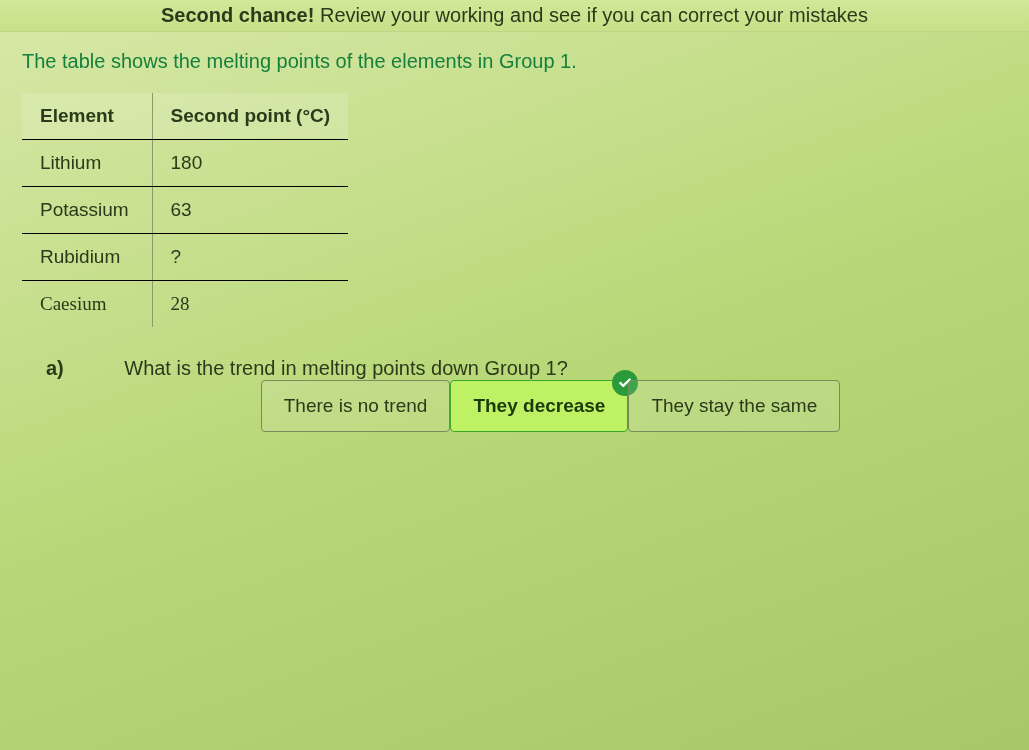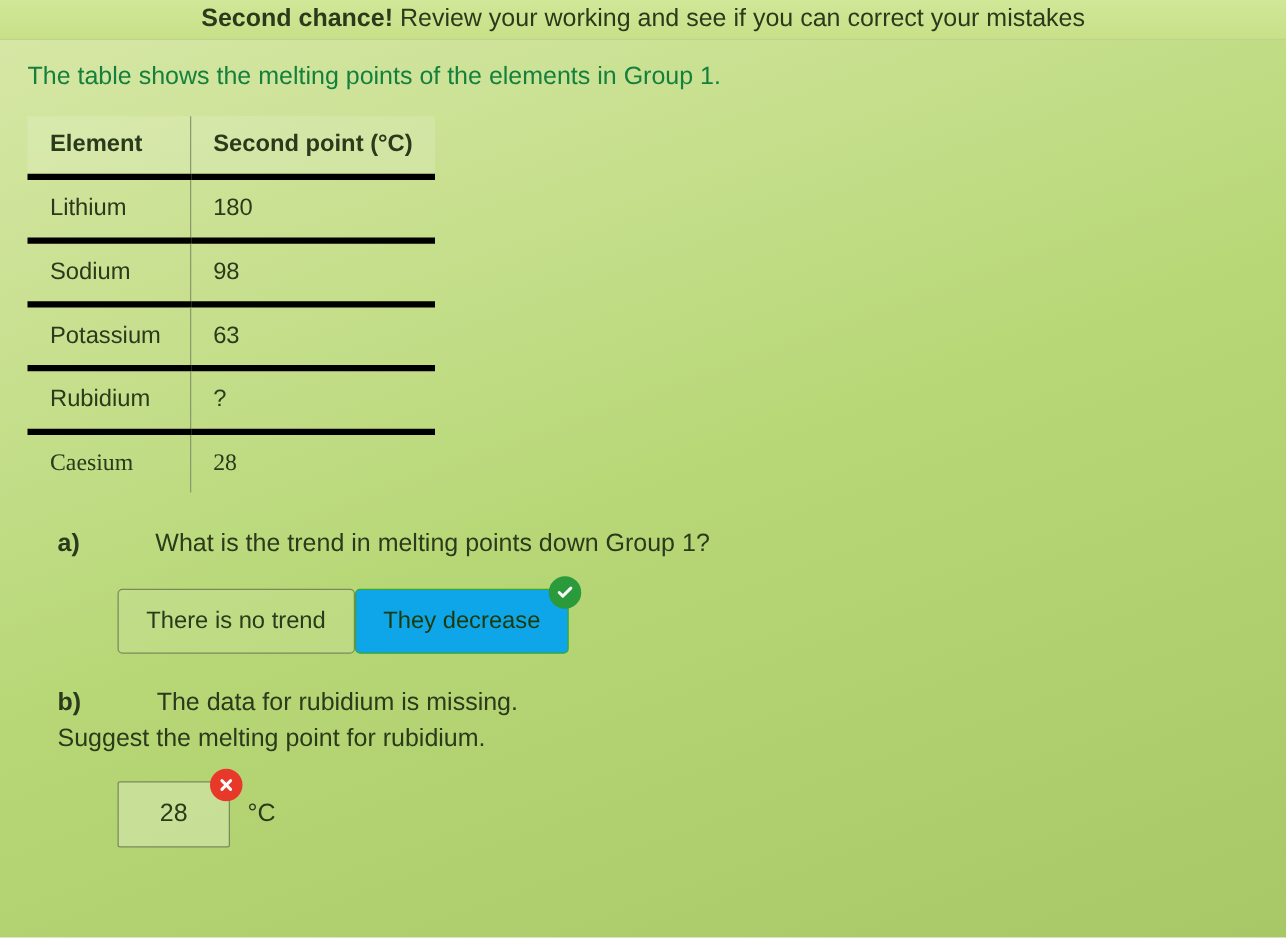--- a/index.html
+++ b/index.html
@@ -28,21 +28,21 @@
       color: #15803d;
     }
     .data-table {
       border-collapse: collapse;
       margin-bottom: 30px;
     }
     .data-table th, .data-table td {
       padding: 12px 18px;
       font-size: 19px;
       text-align: left;
-      border-bottom: 5px solid #000000;
+      border-bottom: 1px solid #000000;
     }
     .data-table th {
       font-weight: 700;
       background: rgba(255,255,255,0.15);
     }
     .data-table th:first-child, .data-table td:first-child {
       border-right: 1px solid #8a9a6a;
       min-width: 130px;
     }
     .data-table tr:last-child td { border-bottom: none; font-family: Liberation Serif, serif; }
@@ -61,39 +61,39 @@
       display: inline;
       margin-left: 48px;
     }
     .question-subtext {
       font-size: 20px;
       margin-top: 6px;
     }
     .options-row {
       display: flex;
       gap: 0;
-      margin-top: 24px;
       padding-left: 48px;
       flex-wrap: nowrap;
+      justify-content: center;
     }
     .option-btn {
       position: relative;
       border: 1px solid #7a8a5a;
       background: rgba(255,255,255,0.1);
       padding: 14px 22px;
       font-size: 19px;
       color: #2a3a1a;
       border-radius: 4px;
       cursor: pointer;
       white-space: nowrap;
     }
     .option-btn.correct {
-      background: #0ea5e9;
+      background: #bef264;
       border-color: #3aa82a;
-      font-weight: 400;
+      font-weight: 700;
       color: #1a3a0a;
     }
     .badge {
       position: absolute;
       top: -11px;
       right: -11px;
       width: 26px;
       height: 26px;
       border-radius: 50%;
       display: flex;
@@ -147,24 +147,20 @@
         <th>Element</th>
         <th>Second point (°C)</th>
       </tr>
     </thead>
     <tbody>
       <tr>
         <td>Lithium</td>
         <td>180</td>
       </tr>
       <tr>
-        <td>Sodium</td>
-        <td>98</td>
-      </tr>
-      <tr>
         <td>Potassium</td>
         <td>63</td>
       </tr>
       <tr>
         <td>Rubidium</td>
         <td>?</td>
       </tr>
       <tr>
         <td>Caesium</td>
         <td>28</td>
@@ -178,33 +174,17 @@
     <div class="options-row">
       <button class="option-btn">There is no trend</button>
       <button class="option-btn correct">
         <span>They decrease</span>
         <span class="badge check">
           <svg viewBox="0 0 24 24" fill="none" stroke="#fff" stroke-width="4" stroke-linecap="round" stroke-linejoin="round">
               <polyline points="4 12 9 17 20 6"></polyline>
             </svg>
         </span>
       </button>
+      <button class="option-btn">They stay the same</button>
     </div>
   </div>
 
-  <div class="question-block">
-    <span class="question-label">b)</span>
-    <span class="question-text">The data for rubidium is missing.</span>
-    <div class="question-subtext">Suggest the melting point for rubidium.</div>
-    <div class="answer-row">
-      <div class="answer-box">
-        <span>28</span>
-        <span class="badge cross">
-          <svg viewBox="0 0 24 24" fill="none" stroke="#fff" stroke-width="4" stroke-linecap="round">
-              <line x1="6" y1="6" x2="18" y2="18"></line>
-              <line x1="18" y1="6" x2="6" y2="18"></line>
-            </svg>
-        </span>
-      </div>
-      <span class="unit">°C</span>
-    </div>
-  </div>
 </div>
 
 </body></html>

